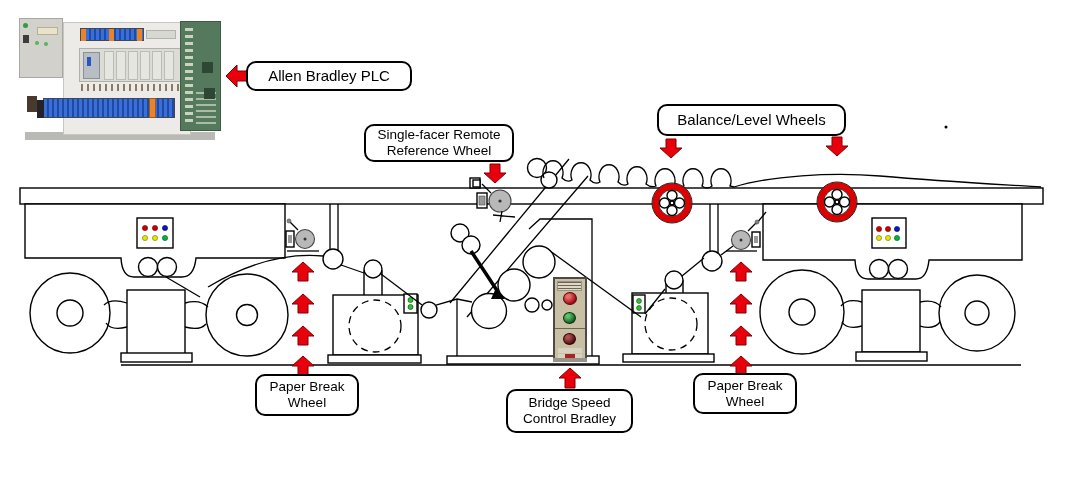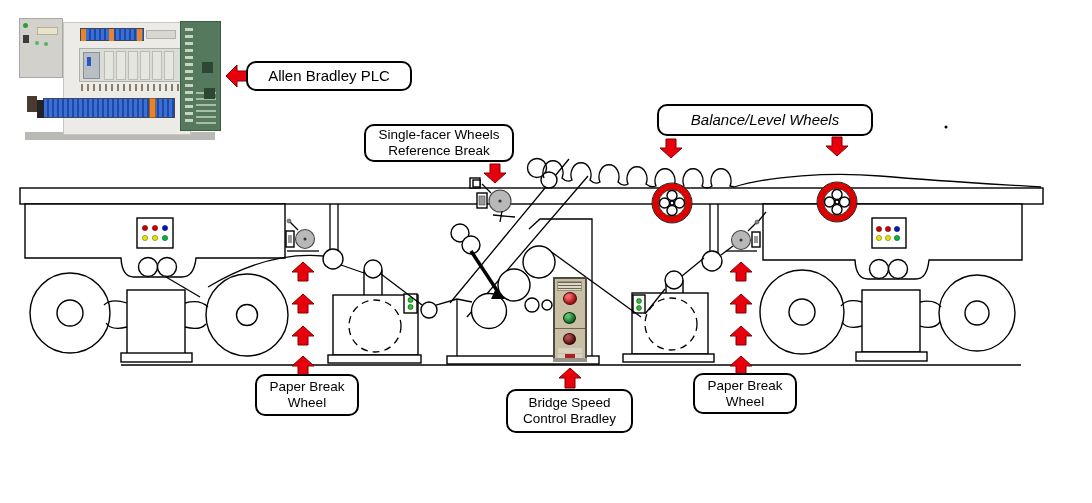--- a/index.html
+++ b/index.html
@@ -320,25 +320,25 @@
     <div class="rm-lab2"></div>
     <div class="rm-lab3"></div>
     <div class="rm-base"></div>
   </div>
 
   <div class="co big" style="left:246px;top:61px;width:166px;height:30px;">
     <div>Allen Bradley PLC</div>
   </div>
 
   <div class="co" style="left:364px;top:124px;width:150px;height:38px;">
-    <div>Single-facer Wheels</div>
-    <div>Reference Break</div>
-  </div>
-
-  <div class="co big" style="left:657px;top:104px;width:216px;height:32px;font-style:italic;">
+    <div>Single-facer Remote</div>
+    <div>Reference Wheel</div>
+  </div>
+
+  <div class="co big" style="left:657px;top:104px;width:189px;height:32px;">
     <div>Balance/Level Wheels</div>
   </div>
 
   <div class="co" style="left:255px;top:374px;width:104px;height:42px;">
     <div>Paper Break</div>
     <div>Wheel</div>
   </div>
 
   <div class="co" style="left:506px;top:389px;width:127px;height:44px;">
     <div>Bridge Speed</div>

